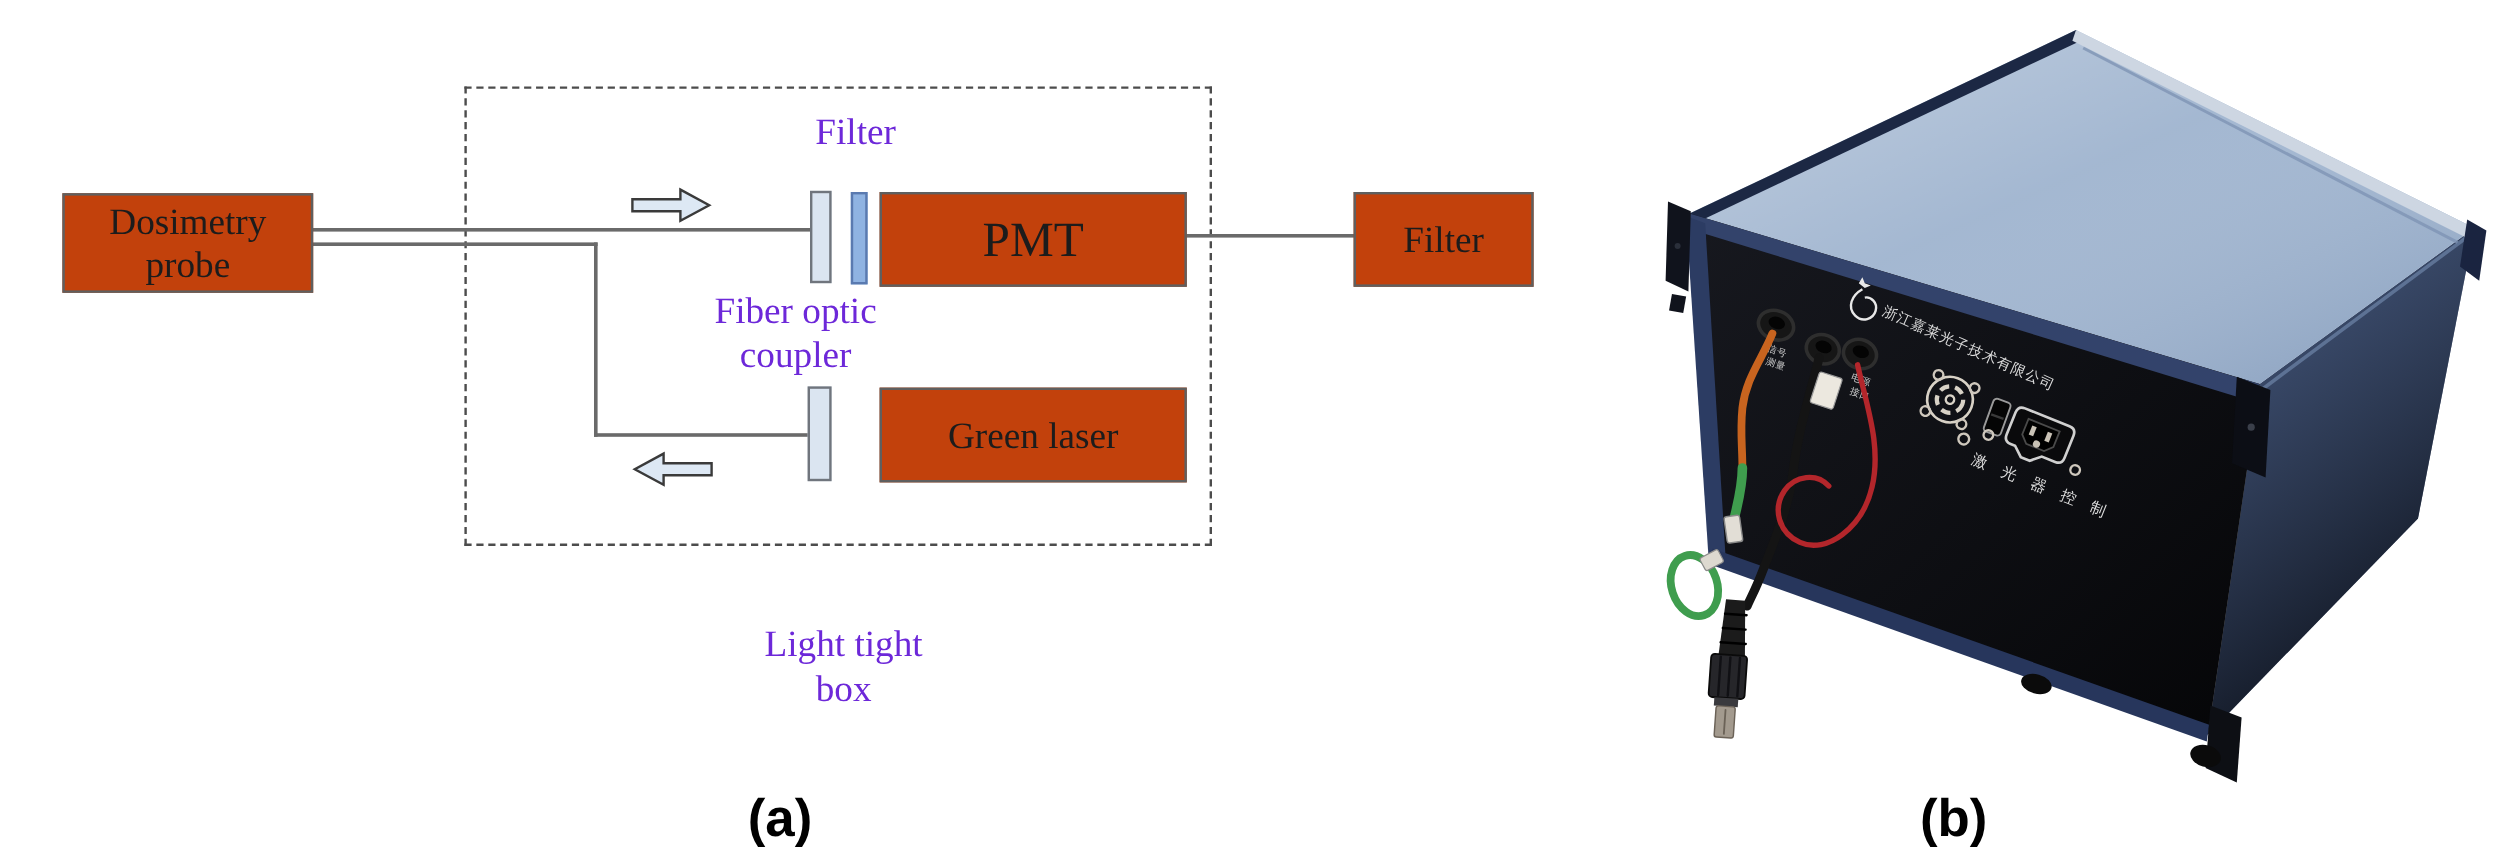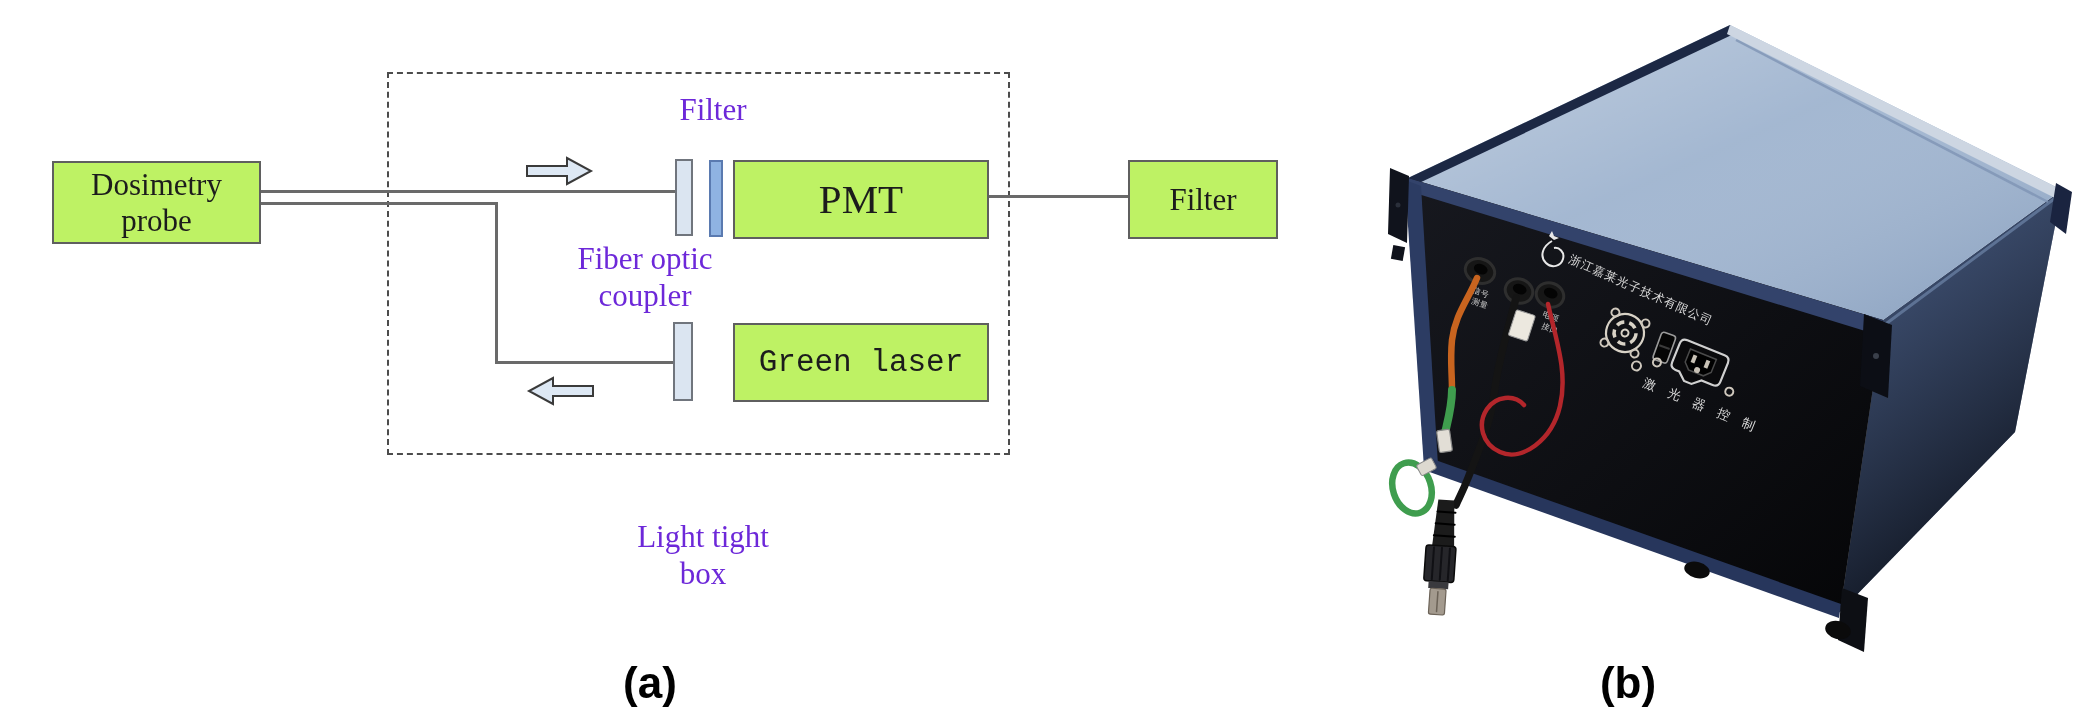--- a/index.html
+++ b/index.html
@@ -1,20 +1,20 @@
 <!DOCTYPE html>
 <html><head>
 <meta charset="utf-8">
 <style>
   html,body{margin:0;padding:0;background:#ffffff;}
   .stage{position:relative;width:2081px;height:722px;background:#fff;overflow:hidden;
          font-family:"Liberation Serif", serif;color:#1c1c1c;}
   
   .abs{position:absolute;}
-  .dbox{position:absolute;border:2px solid #5f5f5f;background:#bef264;display:flex;
+  .dbox{position:absolute;border:2px solid #5f5f5f;background:#c2410c;display:flex;
         align-items:center;justify-content:center;text-align:center;
         white-space:pre-line;line-height:1.15;}
   .lbl{position:absolute;text-align:center;white-space:pre-line;line-height:1.18;color:#6d28d9;}
   .line{position:absolute;background:#6a6a6a;}
   .dash-rect{position:absolute;border:2px dashed #4c4c4c;background:transparent;}
   .bar{position:absolute;border:2px solid #70757d;}
   .bar.light{background:#dbe5f1;}
   .bar.blue{background:#8fb3e2;border-color:#5a7ab0;}
   .caption{position:absolute;font-family:"Liberation Sans", sans-serif;font-weight:bold;
            font-size:44px;text-align:center;color:#000;}
@@ -35,38 +35,38 @@
     <div class="line" style="left:255px;top:202px;width:243px;height:3px;"></div>
     <div class="line" style="left:495px;top:202px;width:3px;height:162px;"></div>
     <div class="line" style="left:495px;top:361px;width:180px;height:3px;"></div>
     <div class="line" style="left:985px;top:195px;width:145px;height:3px;"></div>
 
     <div class="dbox fs31" style="left:52px;top:161px;width:205px;height:79px;">Dosimetry
 probe</div>
 
     <div class="dbox fs33" style="left:733px;top:160px;width:252px;height:75px;">PMT</div>
 
-    <div class="dbox fs31" style="left:733px;top:323px;width:252px;height:75px;font-family:Liberation Mono, monospace;">Green laser</div>
+    <div class="dbox fs31" style="left:733px;top:323px;width:252px;height:75px;">Green laser</div>
 
     <div class="dbox fs31" style="left:1128px;top:160px;width:146px;height:75px;">Filter</div>
 
     <div class="bar light" style="left:675px;top:159px;width:14px;height:73px;"></div>
     <div class="bar blue" style="left:709px;top:160px;width:10px;height:73px;"></div>
     <div class="bar light" style="left:673px;top:322px;width:16px;height:75px;"></div>
 
     <svg class="abs" style="left:525px;top:156px;" width="70" height="30" viewBox="0 0 70 30">
       <polygon points="2,10 42,10 42,2 66,15 42,28 42,20 2,20" fill="#dde8f4" stroke="#3a3a3a" stroke-width="2"></polygon>
     </svg>
     <svg class="abs" style="left:525px;top:376px;" width="70" height="30" viewBox="0 0 70 30">
       <polygon points="68,10 28,10 28,2 4,15 28,28 28,20 68,20" fill="#dde8f4" stroke="#3a3a3a" stroke-width="2"></polygon>
     </svg>
 
     <div class="lbl fs31" style="left:633px;top:92px;width:160px;">Filter</div>
 
-    <div class="lbl fs31" style="left:540px;top:241px;width:210px;">Fiber optic
+    <div class="lbl fs31" style="left:558px;top:241px;width:210px;">Fiber optic
 coupler</div>
 
     <div class="lbl fs31" style="left:603px;top:487px;width:200px;margin-top:32px;">Light tight
 box</div>
 
     <div class="caption" style="left:555px;top:658px;width:190px;">(a)</div>
   </div>
 
   <svg class="abs" style="left:1380px;top:0px;" width="701" height="722" viewBox="1380 0 701 722">
     <defs>

